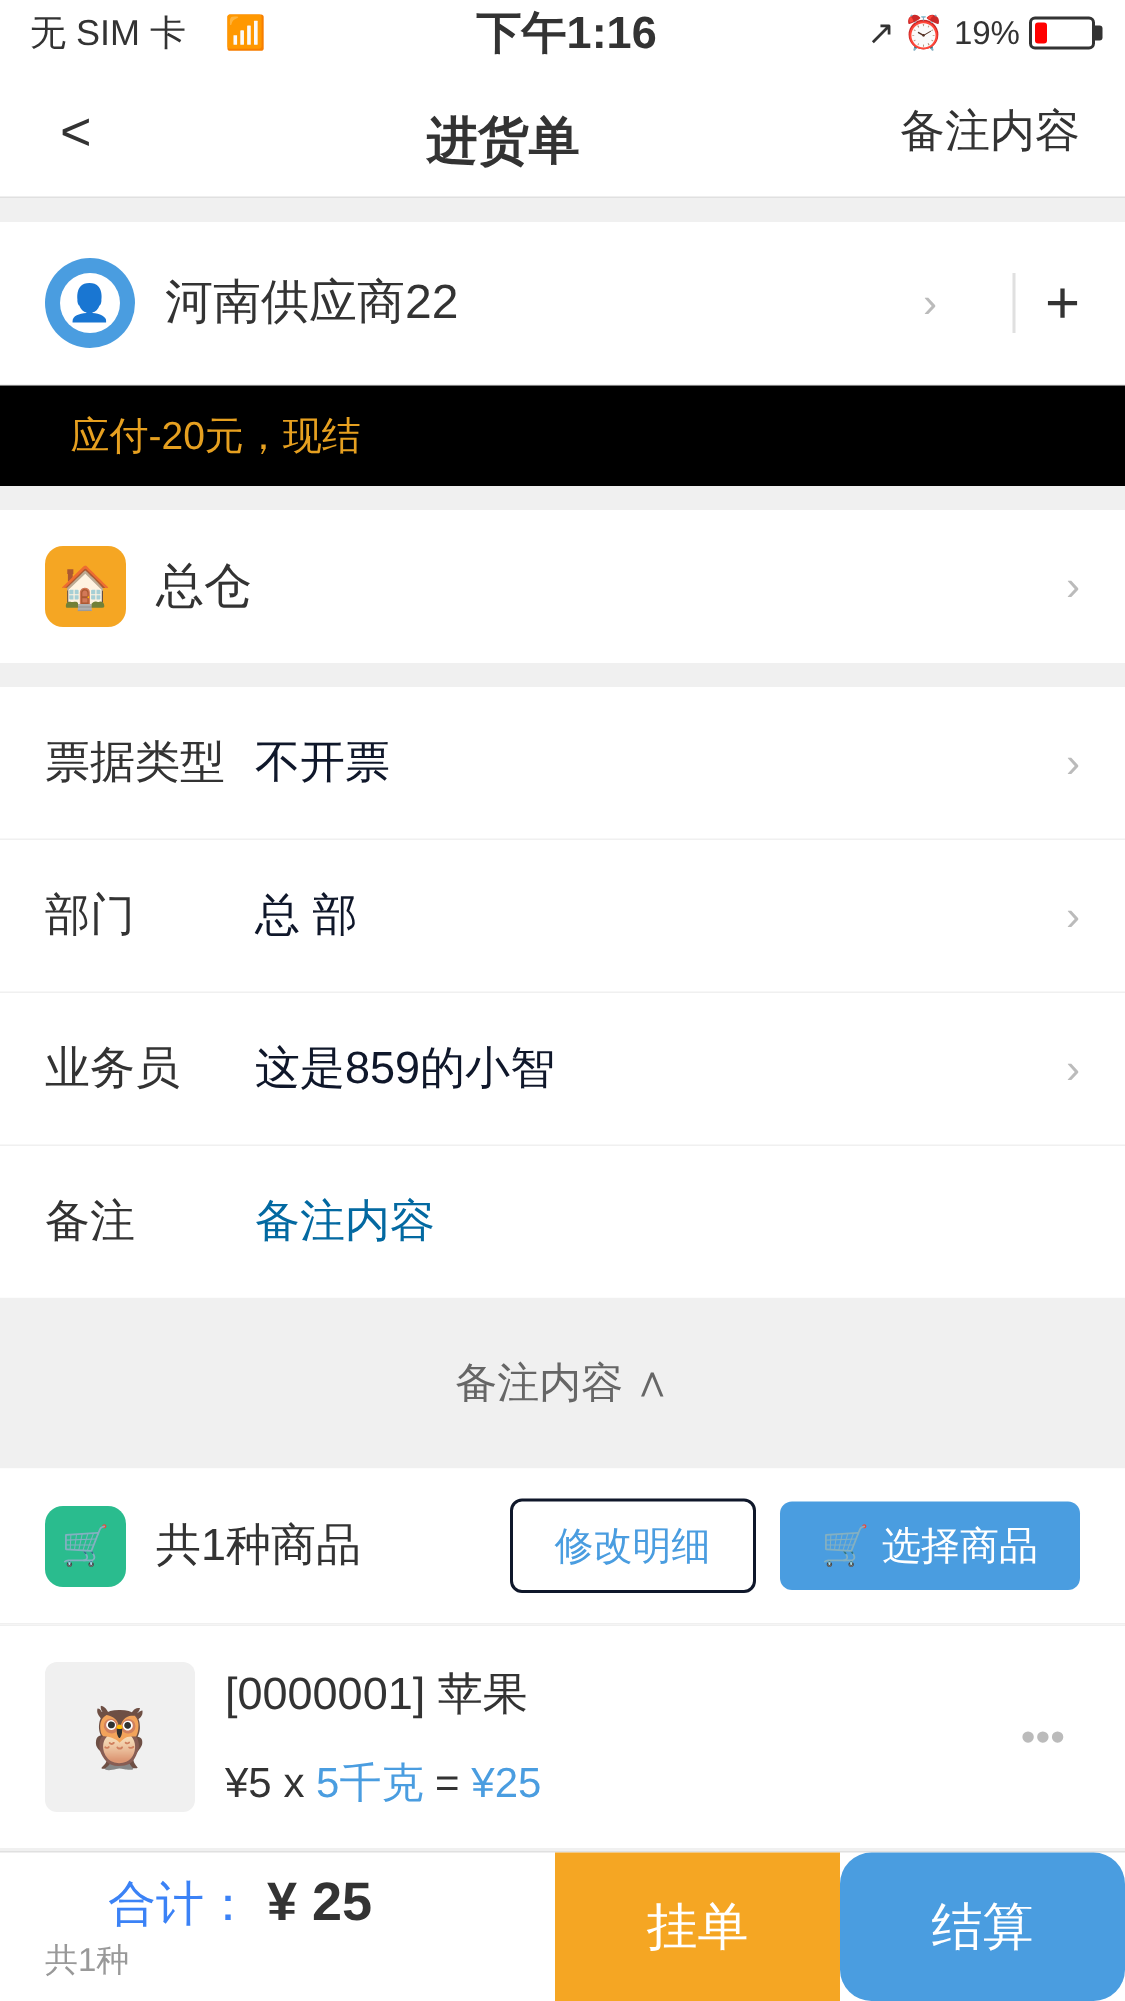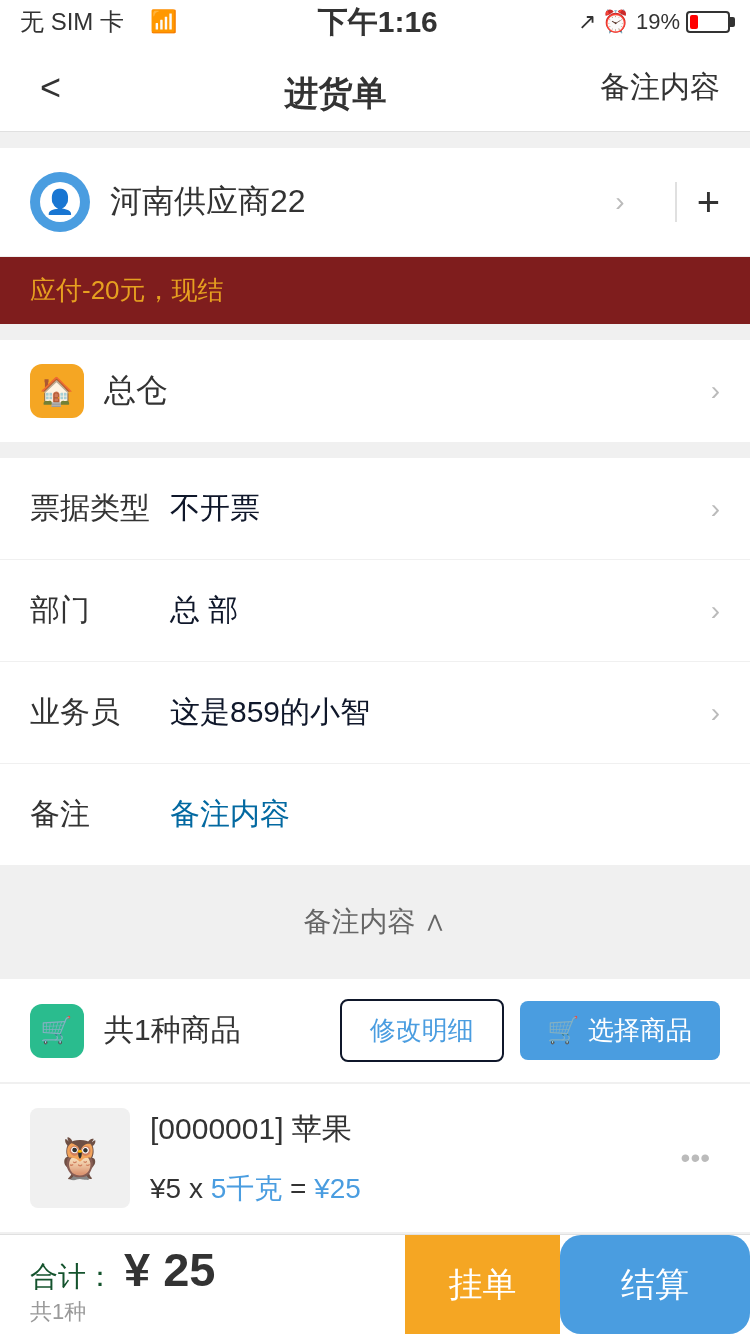--- a/index.html
+++ b/index.html
@@ -134,22 +134,22 @@
     }
     .supplier-divider {
       width: 2px;
       height: 40px;
       background: #e0e0e0;
       margin: 0 20px;
     }
 
     
     .alert-banner {
-      background: #7f1d1d;
-      padding: 16px 30px;
+      background: #000000;
+      padding: 16px 47px;
       font-size: 26px;
       color: #e6a020;
     }
 
     
     .warehouse-row {
       display: flex;
       align-items: center;
       padding: 24px 30px;
     }
@@ -320,35 +320,36 @@
     .footer-total {
       flex: 1;
       padding: 0 30px;
     }
     .footer-total-row {
       display: flex;
       align-items: baseline;
       gap: 10px;
     }
     .footer-total-label {
-      font-size: 28px;
-      color: #14532d;
+      font-size: 32px;
+      color: #3b82f6;
+      margin-left: 42px;
     }
     .footer-total-amount {
-      font-size: 47px;
+      font-size: 36px;
       font-weight: 600;
       color: #333;
       text-align: right;
     }
     .footer-count {
       font-size: 22px;
       color: #999;
     }
     .footer-btn-hold {
-      width: 155px;
+      width: 190px;
       height: 100%;
       background: #f5a623;
       display: flex;
       align-items: center;
       justify-content: center;
       font-size: 34px;
       color: #fff;
       cursor: pointer;
     }
     .footer-btn-checkout {

